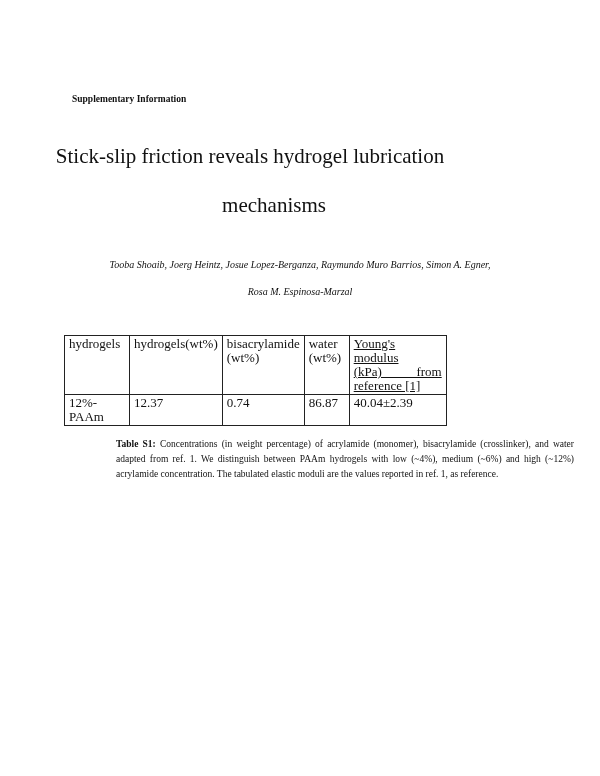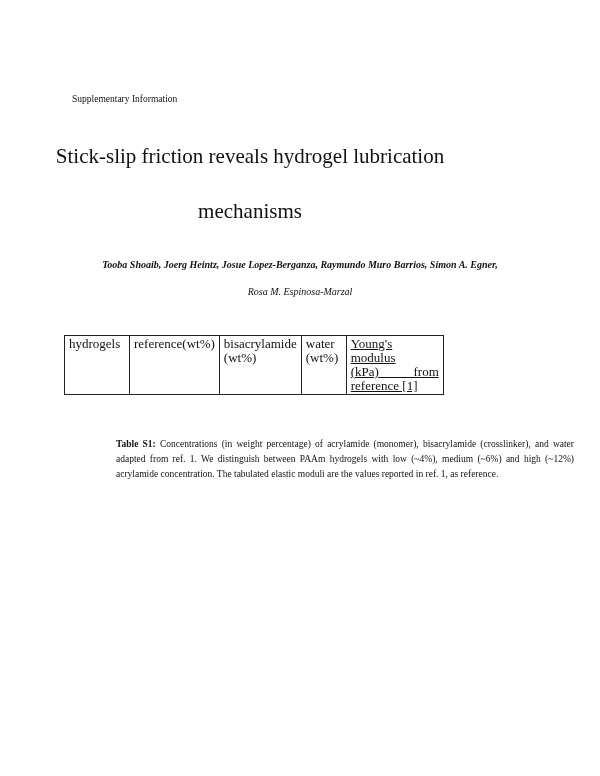--- a/index.html
+++ b/index.html
@@ -1,22 +1,22 @@
 <!DOCTYPE html>
 <html><head>
 <meta charset="utf-8">
 <style>
   html, body { margin:0; padding:0; background:#fff; }
   body { width:600px; height:776px; position:relative; font-family:"Liberation Serif", serif; color:#111; overflow:hidden; }
-  .supp { position:absolute; left:72px; top:94px; font-size:9.5px; font-weight:normal; }
+  .supp { position:absolute; left:72px; top:94px; font-size:9.5px; font-weight:bold; }
   .title { position:absolute; left:0; width:500px; text-align:center; font-size:21px; }
   .t1 { top:144px; }
-  .t2 { top:199px; }
+  .t2 { top:193px;margin-left:24px; }
   .authors { position:absolute; left:0; width:600px; text-align:center; font-size:10px; font-style:italic; }
-  .a1 { top:259px;font-weight:bold; }
+  .a1 { top:259px; }
   .a2 { top:286px; }
   table { position:absolute; left:64px; top:335px; border-collapse:collapse; font-size:13px; }
   td { border:1px solid #222; padding:1px 4px; vertical-align:top; line-height:14px; }
   .c0 { width:56px; } .c1 { width:79px; } .c2 { width:69px; } .c3 { width:36px;margin-top:33px; } .c4 { width:88px;text-decoration:underline; }
   .justify { text-align:justify; text-align-last:justify; }
   .caption { position:absolute; left:72px; top:437px; width:458px; font-size:9.5px; line-height:15px; text-align:justify;margin-left:44px; }
   .caption b { font-weight:bold; }
 </style>
 </head>
 <body>
@@ -26,25 +26,32 @@
 <div class="title t1">Stick-slip friction reveals hydrogel lubrication</div>
 <div class="title t2">mechanisms</div>
 
 <div class="authors a1">Tooba Shoaib, Joerg Heintz, Josue Lopez-Berganza, Raymundo Muro Barrios, Simon A. Egner,</div>
 <div class="authors a2">Rosa M. Espinosa-Marzal</div>
 
 <table>
   <tbody>
       <tr>
     <td class="c0">hydrogels</td>
-    <td class="c1">reference(wt%)</td>
+    <td class="c1">hydrogels(wt%)</td>
     <td class="c2">bisacrylamide (wt%)</td>
     <td class="c3">water (wt%)</td>
     <td class="c4">
       <div class="justify">Young's modulus</div>
       <div class="justify">(kPa) from</div>
       <div>reference [1]</div>
     </td>
   </tr>
+  <tr>
+    <td>12%-PAAm</td>
+    <td>12.37</td>
+    <td>0.74</td>
+    <td>86.87</td>
+    <td>40.04±2.39</td>
+  </tr>
 </tbody>
   </table>
 
 <div class="caption"><b>Table S1:</b><span> Concentrations (in weight percentage) of acrylamide (monomer), bisacrylamide (crosslinker), and water adapted from ref. 1. We distinguish between PAAm hydrogels with low (~4%), medium (~6%) and high (~12%) acrylamide concentration. The tabulated elastic moduli are the values reported in ref. 1, as reference.</span></div>
 
 </body></html>

